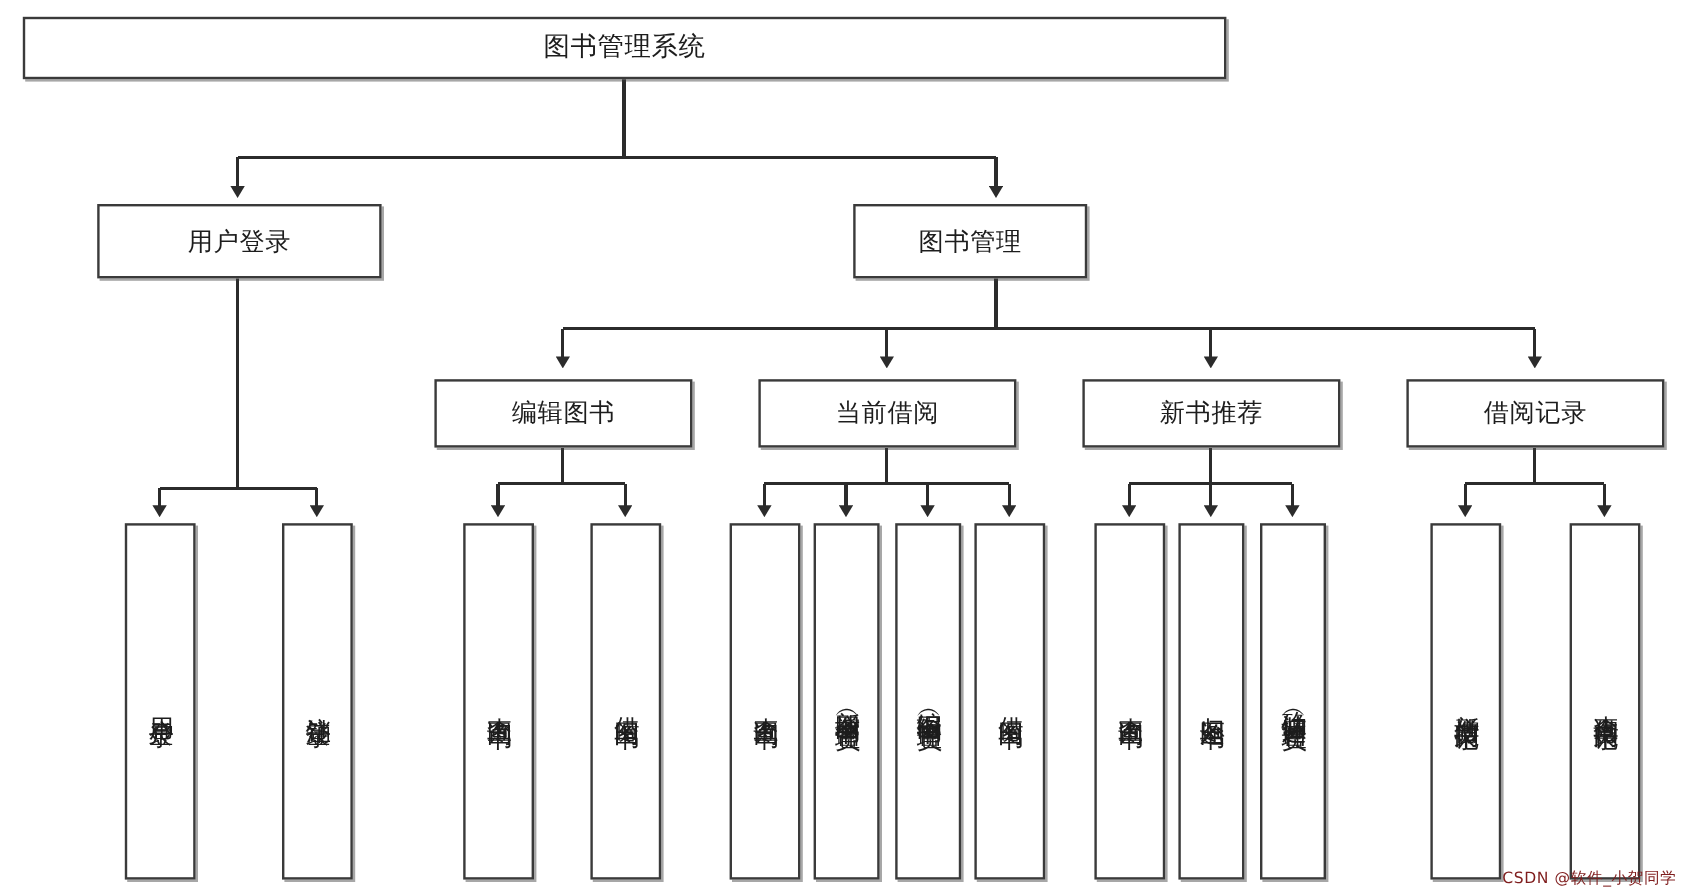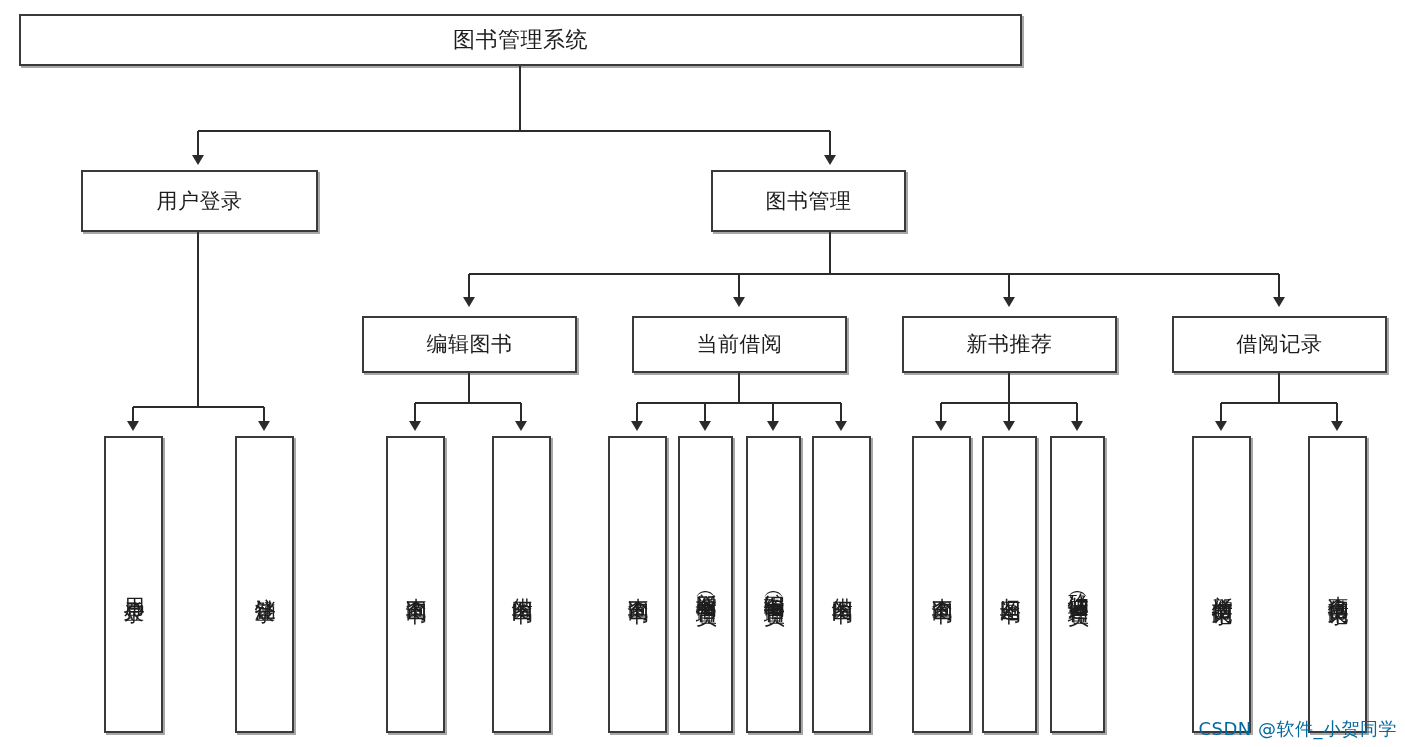--- a/index.html
+++ b/index.html
@@ -56,22 +56,22 @@
     font-size: 21px;
     line-height: 1.32;
     letter-spacing: 2px;
     max-height: 100%;
   }
   #root-node .label { font-size: 22px; }
   #watermark {
     position: absolute;
     right: 8px;
     bottom: 6px;
-    font-size: 18px;
-    color: #0369a1;
+    font-size: 13px;
+    color: #7f1d1d;
     letter-spacing: 0.5px;
     white-space: nowrap;
     user-select: none;
   }
 </style>
 </head>
 <body>
 
 <div id="stage">
 

